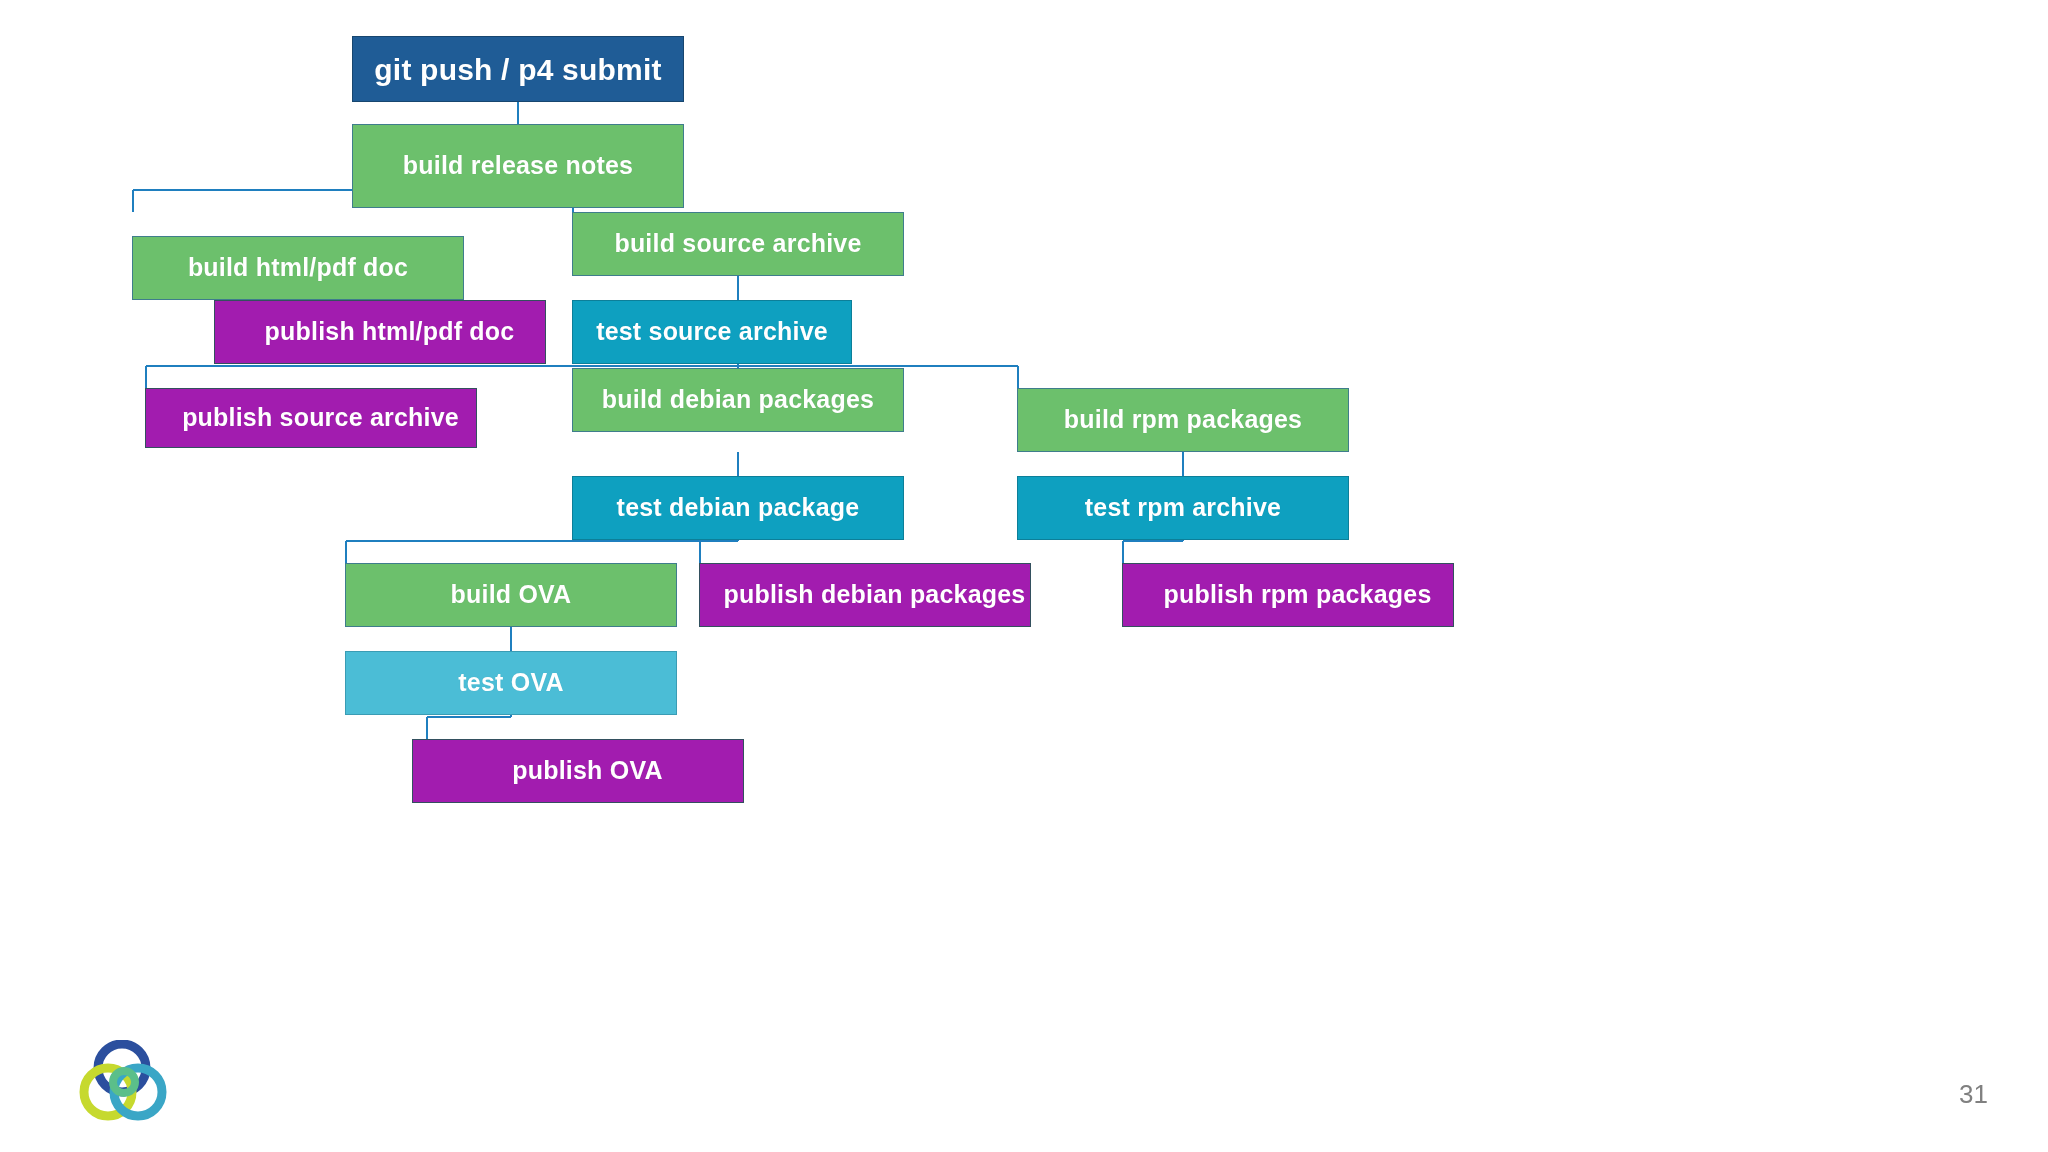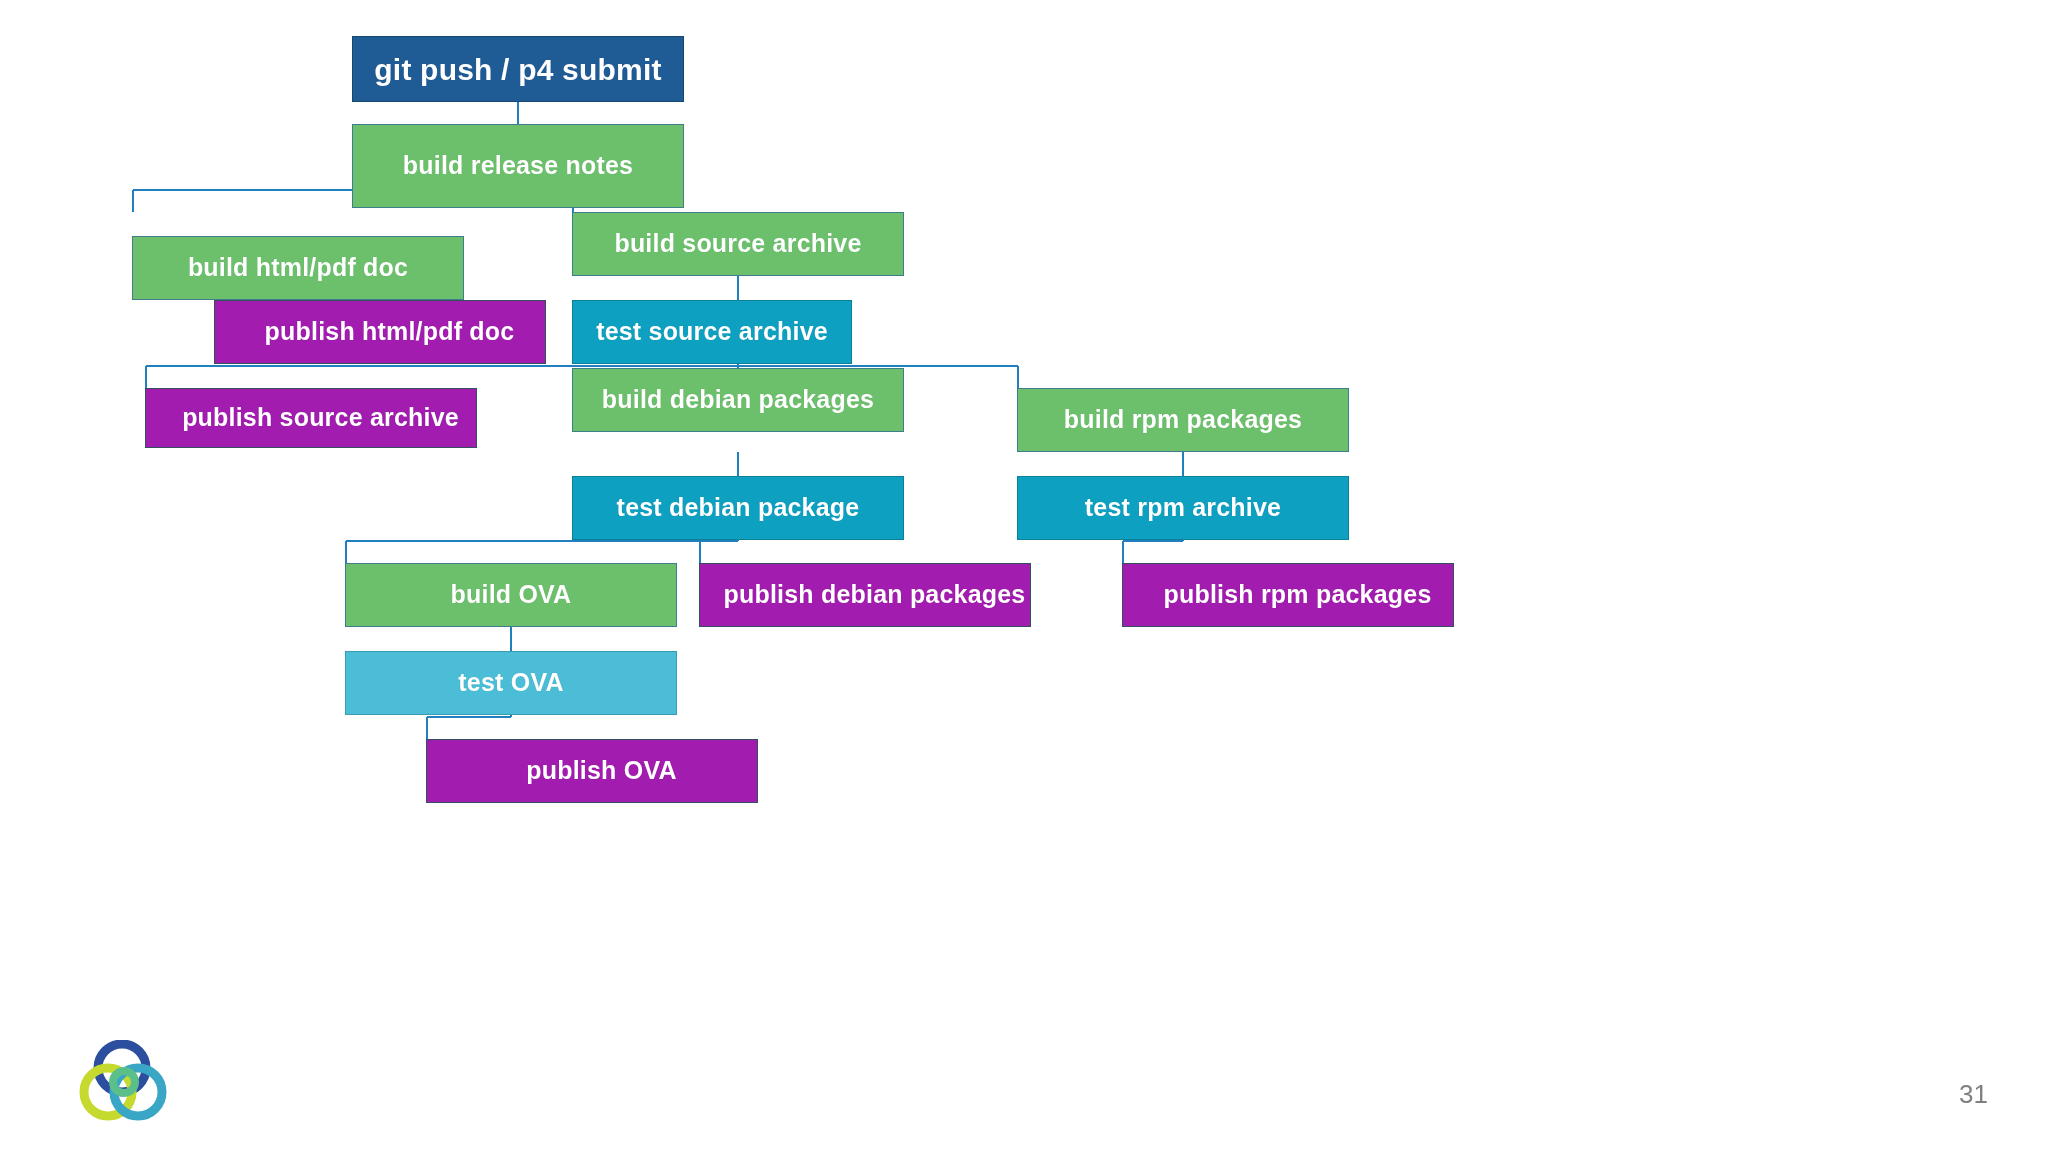--- a/index.html
+++ b/index.html
@@ -126,21 +126,21 @@
       </div>
       <div class="node k-publish" style="left: 699px; top: 563px; width: 332px; height: 64px;">
         <span style="font-size: 25px;">publish debian packages</span>
       </div>
       <div class="node k-publish" style="left: 1122px; top: 563px; width: 332px; height: 64px;">
         <span style="font-size: 25px;">publish rpm packages</span>
       </div>
       <div class="node k-testlt" style="left: 345px; top: 651px; width: 332px; height: 64px;">
         <span style="font-size: 25px;">test OVA</span>
       </div>
-      <div class="node k-publish" style="left: 426px; top: 739px; width: 332px; height: 64px;">
+      <div class="node k-publish" style="left: 412px; top: 739px; width: 332px; height: 64px;">
         <span style="font-size: 25px;">publish OVA</span>
       </div>
     </div>
 
   <div id="logo">
     <svg width="110" height="84" viewBox="0 0 110 84">
       <circle cx="44" cy="28" r="24" fill="none" stroke="#2b4f9e" stroke-width="9"></circle>
       <circle cx="30" cy="52" r="24" fill="none" stroke="#c6d92e" stroke-width="9"></circle>
       <circle cx="60" cy="52" r="24" fill="none" stroke="#3aa6c6" stroke-width="9"></circle>
       <circle cx="46" cy="42" r="11" fill="none" stroke="#5bbf8a" stroke-width="8"></circle>

